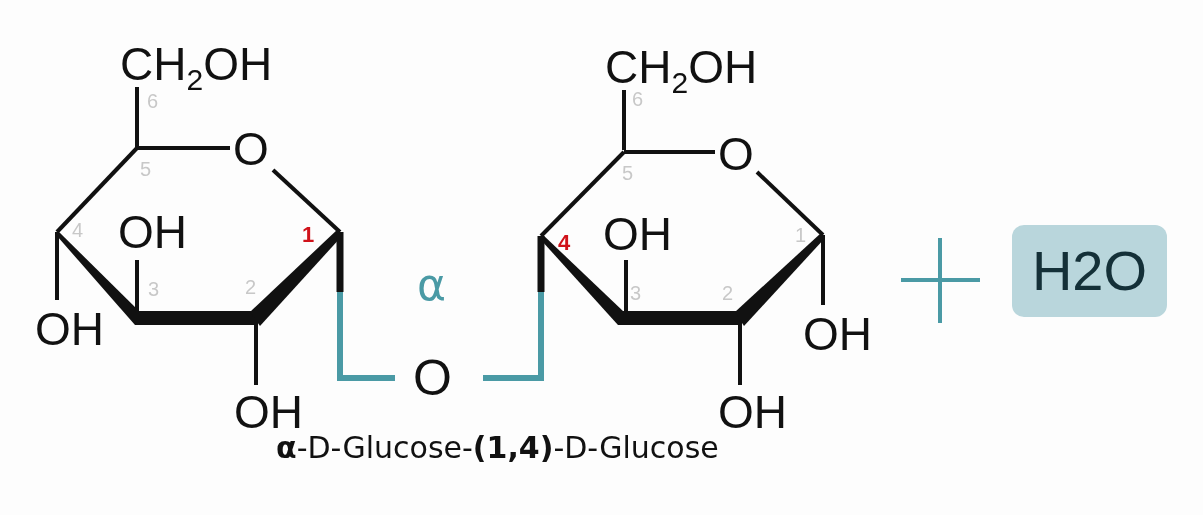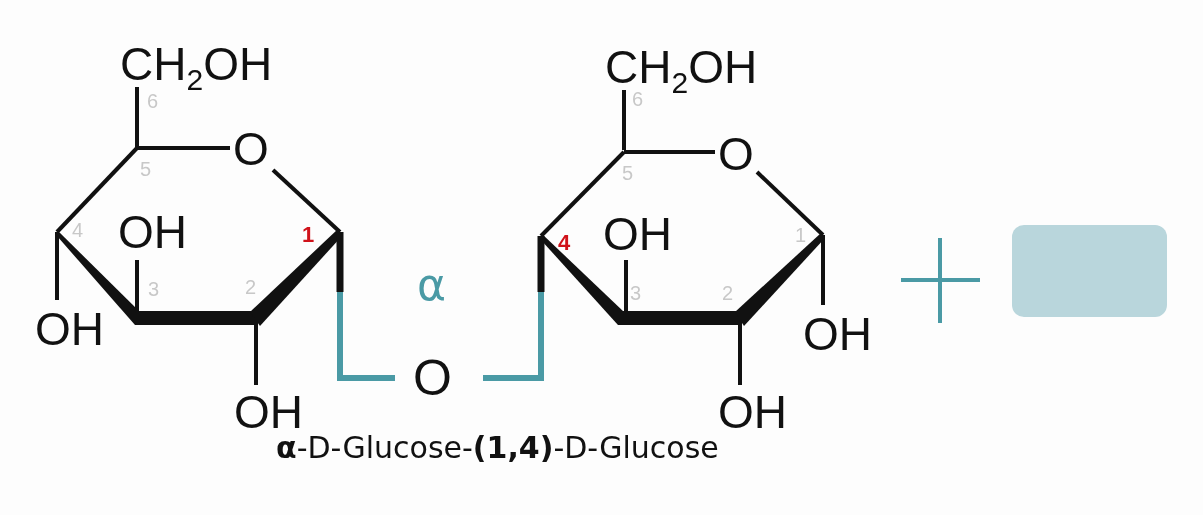--- a/index.html
+++ b/index.html
@@ -95,13 +95,14 @@
 
     <g>
       <line x1="901" y1="280" x2="980" y2="280" stroke="#4a9aa5" stroke-width="4"></line>
       <line x1="940" y1="238" x2="940" y2="323" stroke="#4a9aa5" stroke-width="4"></line>
     </g>
 
     <text class="caption" x="276" y="458"><tspan class="caption-b">α</tspan><tspan>-D-Glucose-</tspan><tspan class="caption-b">(1,4)</tspan><tspan>-D-Glucose</tspan></text>
   </svg>
 
   <div class="water-box"></div>
+  <div class="water-text">H2O</div>
 </div>
 
 </body></html>

